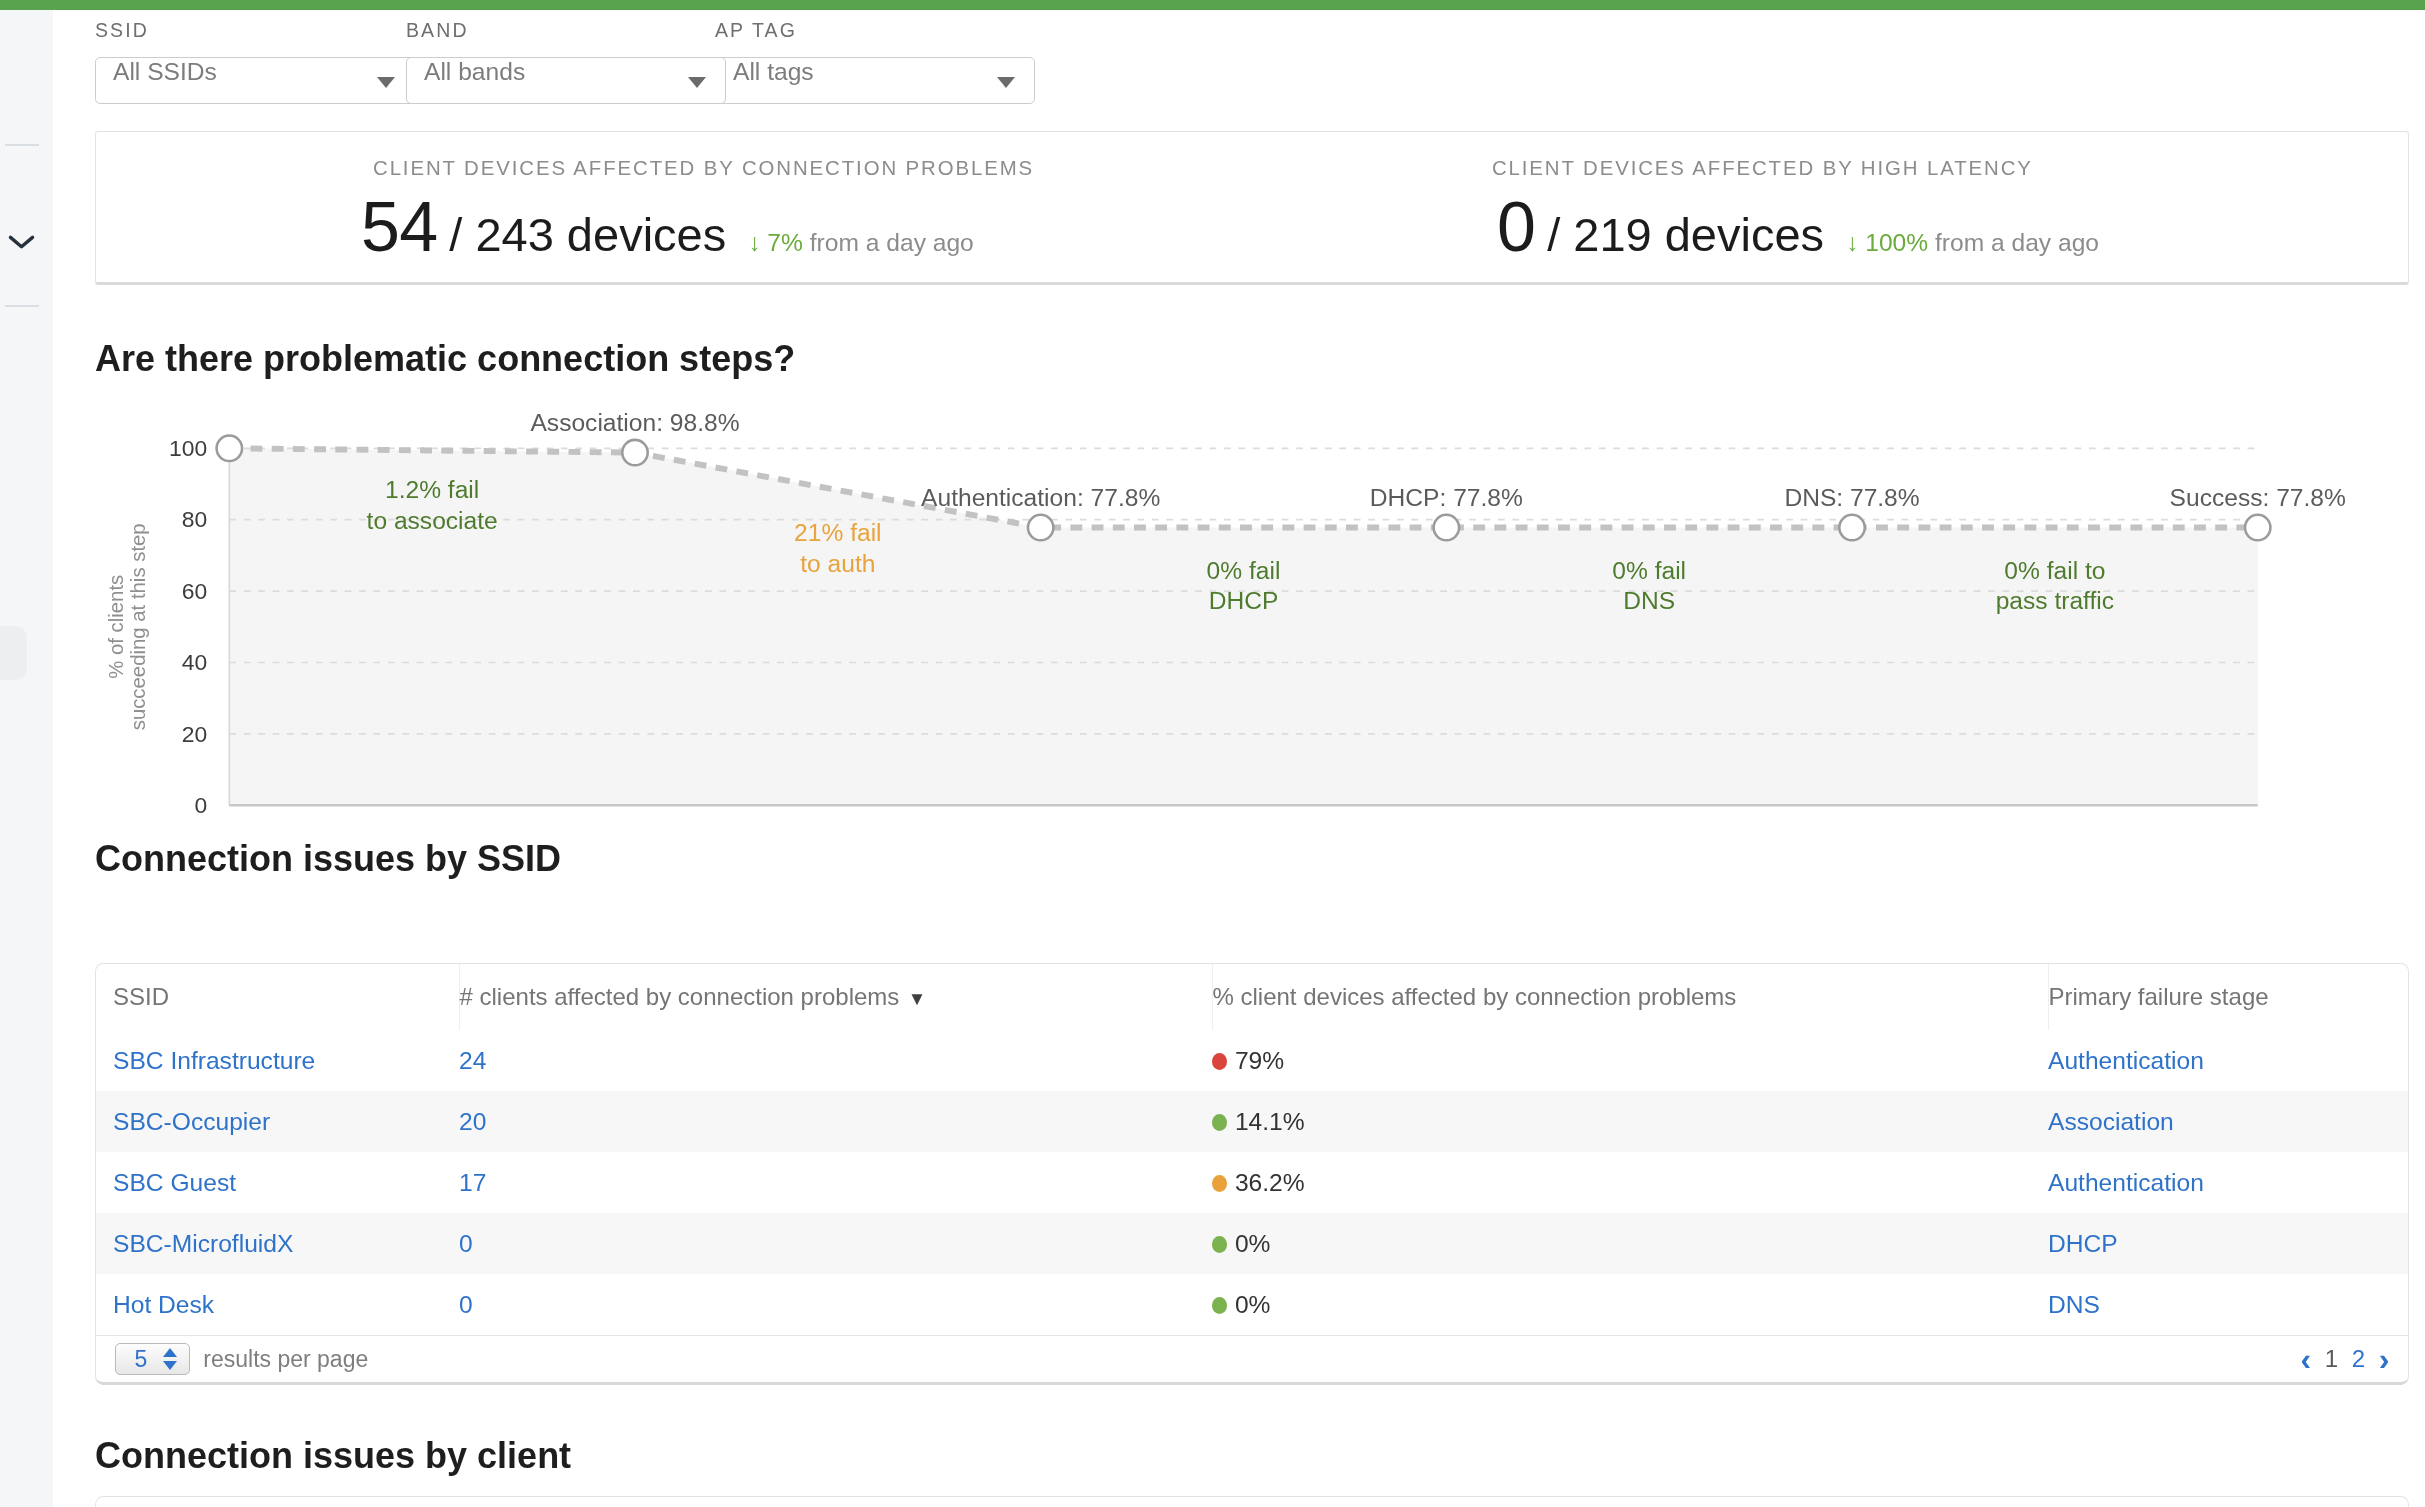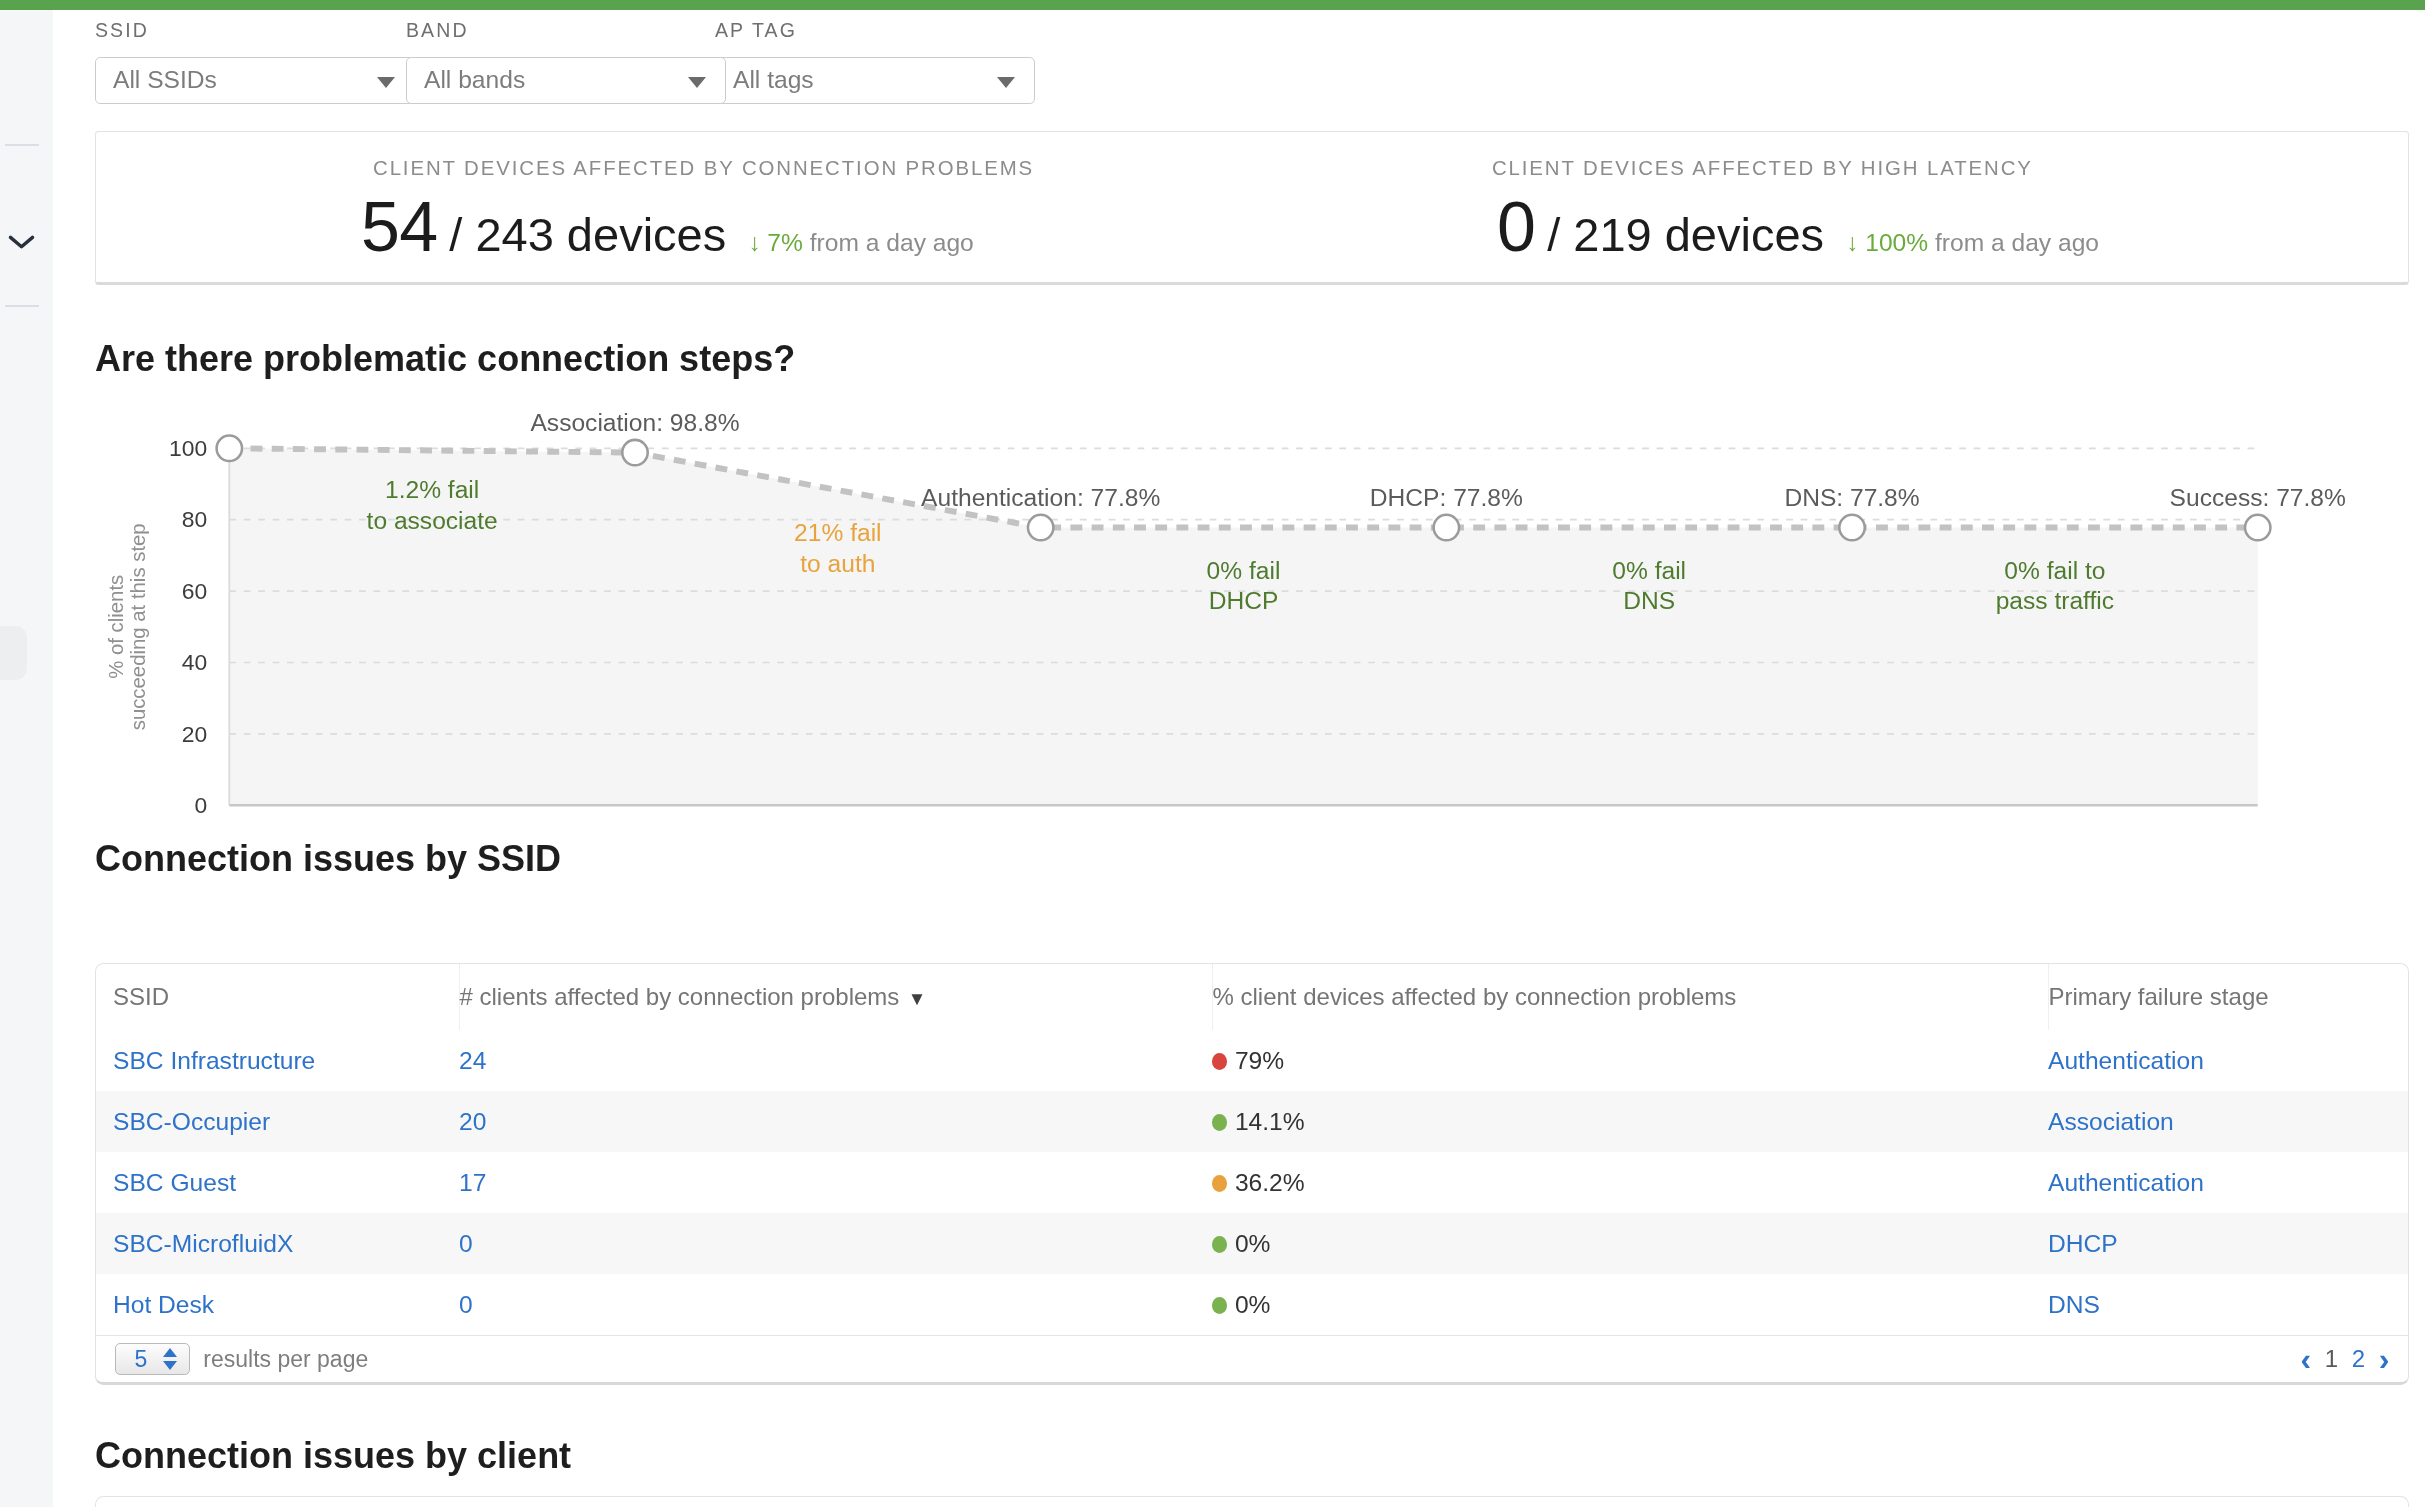--- a/index.html
+++ b/index.html
@@ -16,21 +16,21 @@
   .side-divider.d2{ top:295px; }
   .side-chevron{ position:absolute; left:6.8px; top:224px; }
   .side-tab{ position:absolute; left:-15.3px; top:616px; width:42px; height:54px; background:#eceef0; border-radius:12px; }
   
   .content{ position:absolute; left:53px; top:0; width:2373px; height:1508px; }
   
   .filter{ position:absolute; top:18.7px; }
   .filter.f1{ left:42px; } .filter.f2{ left:353px; } .filter.f3{ left:662px; }
   .filter-label{ font-size:19.5px; color:#6f6f6f; letter-spacing:2.1px; margin-bottom:15.3px; }
   .dropdown{ position:relative; width:320px; height:47px; border:1.7px solid #cccccc; border-radius:5.1px;
-    background:#fff; display:flex; align-items:center; padding-left:17px; cursor:pointer; }
+    background:#fff; display:flex; align-items:flex-start; padding-left:17px; cursor:pointer; }
   .dropdown-value{ font-size:24.6px; color:#7c7c7c; }
   .caret{ position:absolute; right:18.7px; top:18.7px; width:0; height:0;
     border-left:9.3px solid transparent; border-right:9.3px solid transparent; border-top:11px solid #6b6b6b; }
   
   .stats-card{ position:absolute; left:42px; top:131px; width:2314px; height:154px;
     border:1.7px solid #e3e3e3; border-bottom:3.4px solid #dadada; border-radius:3.4px; background:#fff; }
   .stat{ position:absolute; top:25.4px; display:flex; flex-direction:column; }
   .stat.s1{ left:265px; } .stat.s2{ left:1401px; }
   .stat-label{ font-size:20.4px; color:#8c8c8c; letter-spacing:1.9px; margin-bottom:6.8px; }
   .stat.s1 .stat-label{ margin-left:12px; } .stat.s2 .stat-label{ margin-left:-5.1px; }

